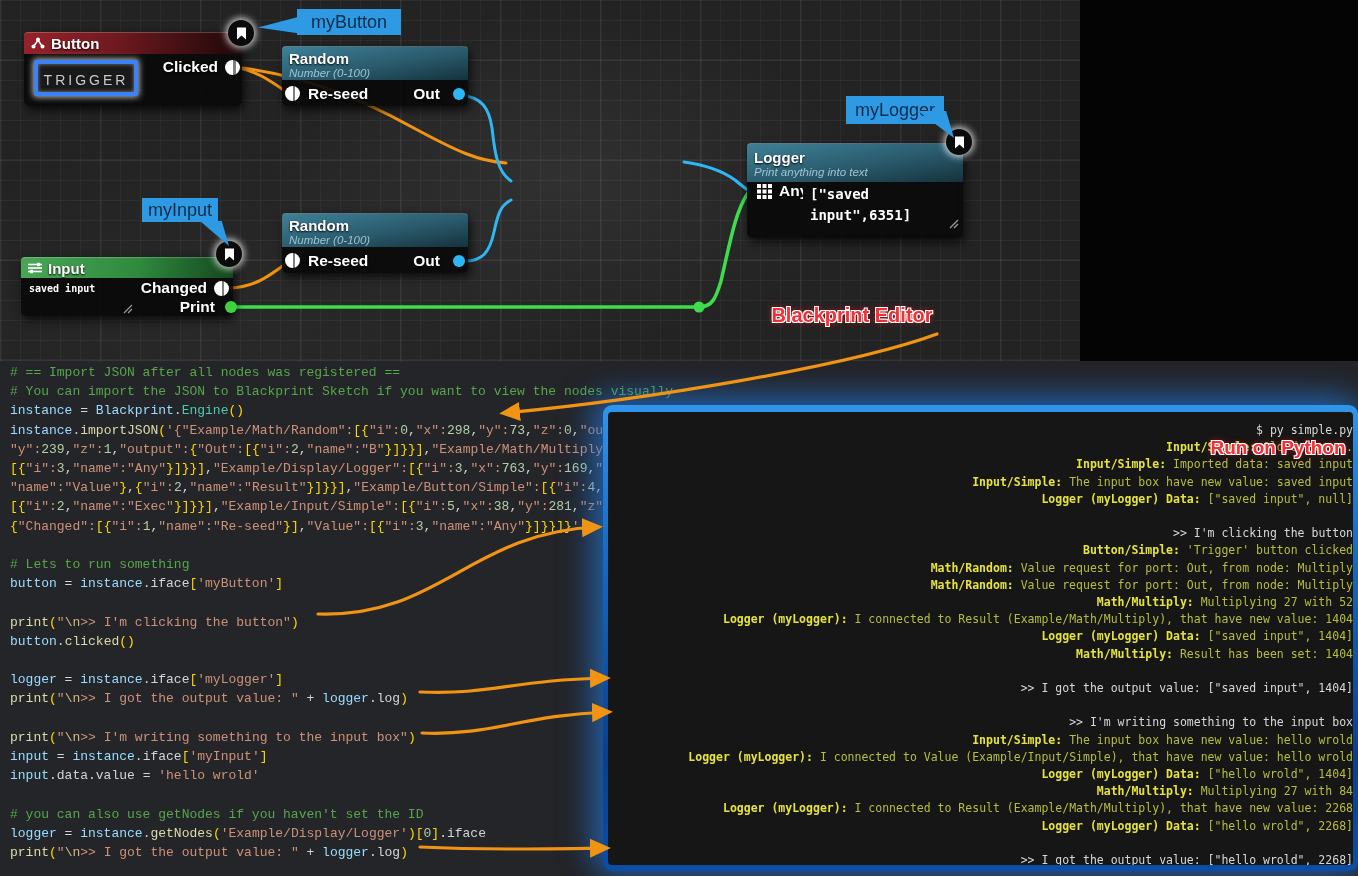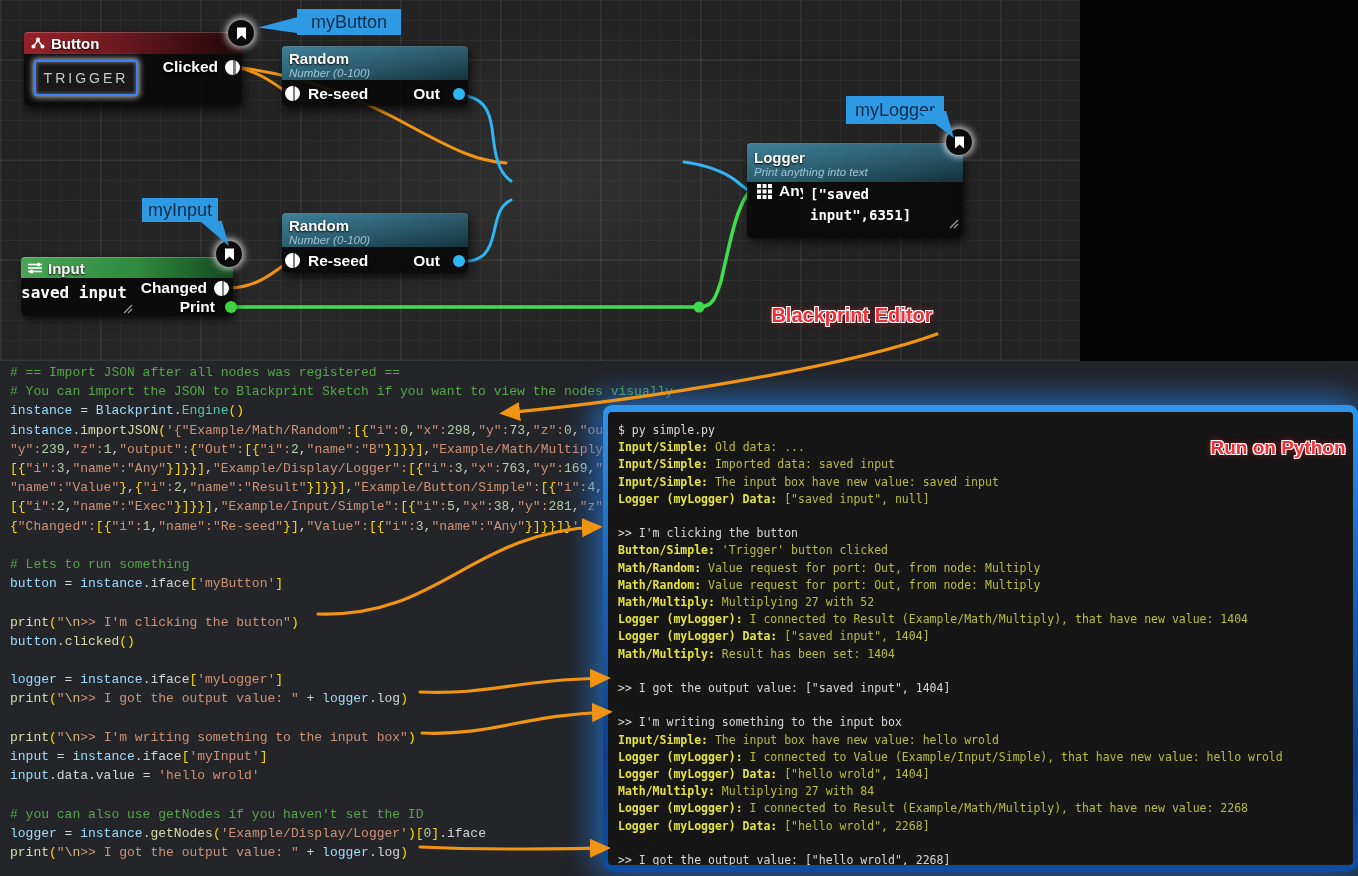--- a/index.html
+++ b/index.html
@@ -46,21 +46,21 @@
   .head-button { height:22px; background:linear-gradient(95deg,#96222a 0%,#711a20 40%,#1e0709 100%); }
   .head-random { height:34px; background:linear-gradient(170deg,#3e8097 0%,#2a5a6c 55%,#15323d 100%);
     flex-direction:column; align-items:flex-start; justify-content:center; padding-top:1px; }
   .head-multiply { height:24px; background:linear-gradient(120deg,#37809a 0%,#235263 55%,#0e2630 100%); }
   .head-logger { height:39px; background:linear-gradient(170deg,#3e8097 0%,#2a5a6c 55%,#15323d 100%);
     flex-direction:column; align-items:flex-start; justify-content:center; }
   .head-input { height:21px; background:linear-gradient(95deg,#4aa656 0%,#2f8a3e 55%,#14461f 100%); }
   .hicon { margin-right:6px; display:inline-flex; }
 
   .trigger-btn { position:absolute; left:10px; top:28px; width:104px; height:36px;
-    background:#191919; border:2px solid #3b82f6; border-radius:2px;
+    background:#191919; border:4px solid #3b82f6; border-radius:2px;
     color:#c9c9c9; font-size:14px; letter-spacing:3px; text-align:center; line-height:32px;
     box-shadow:0 0 6px 1px rgba(255,255,255,.75), inset 0 0 4px rgba(255,255,255,.45); }
 
   .mono-val { font-family:"DejaVu Sans Mono", monospace; font-weight:bold; color:#fff; }
   .logger-box { position:absolute; left:56px; top:40px; width:154px; height:50px;
     background:#0c0c0c; border-radius:2px; padding:1px 7px; font-size:14px; line-height:21px;
     white-space:pre; }
   .rsz { position:absolute; }
 
   
@@ -89,21 +89,21 @@
   .tk-t { color:var(--tok-type); }    .tk-s { color:var(--tok-str); }
   .tk-n { color:var(--tok-num); }     .tk-g { color:var(--tok-bracket); }
   .tk-e { color:var(--tok-esc); }
 
   
   .term-wrap { position:absolute; left:603px; top:405px; width:755px; height:466px; z-index:5;
     border-radius:9px; padding:7px 5px 6px 5px;
     background:linear-gradient(180deg,#3095ec 0%,#1a6cc4 30%,#0b3f8d 75%,#0d4da6 100%);
     box-shadow:0 0 28px 6px rgba(35,125,230,.5), -12px -8px 34px rgba(35,125,230,.35); }
   .term-inner { width:100%; height:100%; background:#161616; border-radius:4px;
-    padding:10px 0 0 10px; overflow:hidden; }
+    padding:10px 0 0 10px; overflow:hidden;text-align:right; }
   .term-lines { font-family:"DejaVu Sans Mono", monospace; font-size:11.5px;
     line-height:17.2px; white-space:pre; }
   .tl-cmd { color:var(--term-plain); } .tl-out { color:var(--term-plain); }
   .tl-pfx { color:var(--term-prefix); font-weight:bold; }
   .tl-msg { color:var(--term-msg); }
 
   svg.arrows { position:absolute; left:0; top:0; width:1358px; height:876px; z-index:9;
     pointer-events:none; }
   .arr { stroke:var(--wire-orange); stroke-width:3.2; fill:none; stroke-linecap:round; }
   .arrhead { fill:var(--wire-orange); }
@@ -206,21 +206,21 @@
               <line x1="0" y1="2.5" x2="14" y2="2.5"></line>
               <line x1="0" y1="6" x2="14" y2="6"></line>
               <line x1="0" y1="9.5" x2="14" y2="9.5"></line>
             </g>
             <rect x="9" y="0.8" width="3" height="3.4" fill="#fff"></rect>
             <rect x="2" y="7.8" width="3" height="3.4" fill="#fff"></rect>
           </svg>
       </span>
       <span class="ntitle">Input</span>
     </div>
-    <span class="mono-val" style="position:absolute;left:0;top:26px;font-size:16px">saved input</span>
+    <span class="mono-val" style="position:absolute;left:8px;top:26px;font-size:10px">saved input</span>
     <span class="rsz" style="left:102px;top:43px">
       <svg width="10" height="10">
           <path d="M1,9 L9,1 M5,9 L9,5" stroke="#9a9a9a" stroke-width="1.2"></path>
         </svg>
     </span>
     <span class="plabel" style="right:26px;top:31px">Changed</span>
     <span class="port port-d" style="left:193px;top:24px"></span>
     <span class="plabel" style="right:18px;top:50px">Print</span>
     <span class="port dot dot-green" style="left:204px;top:44px"></span>
   </div>

